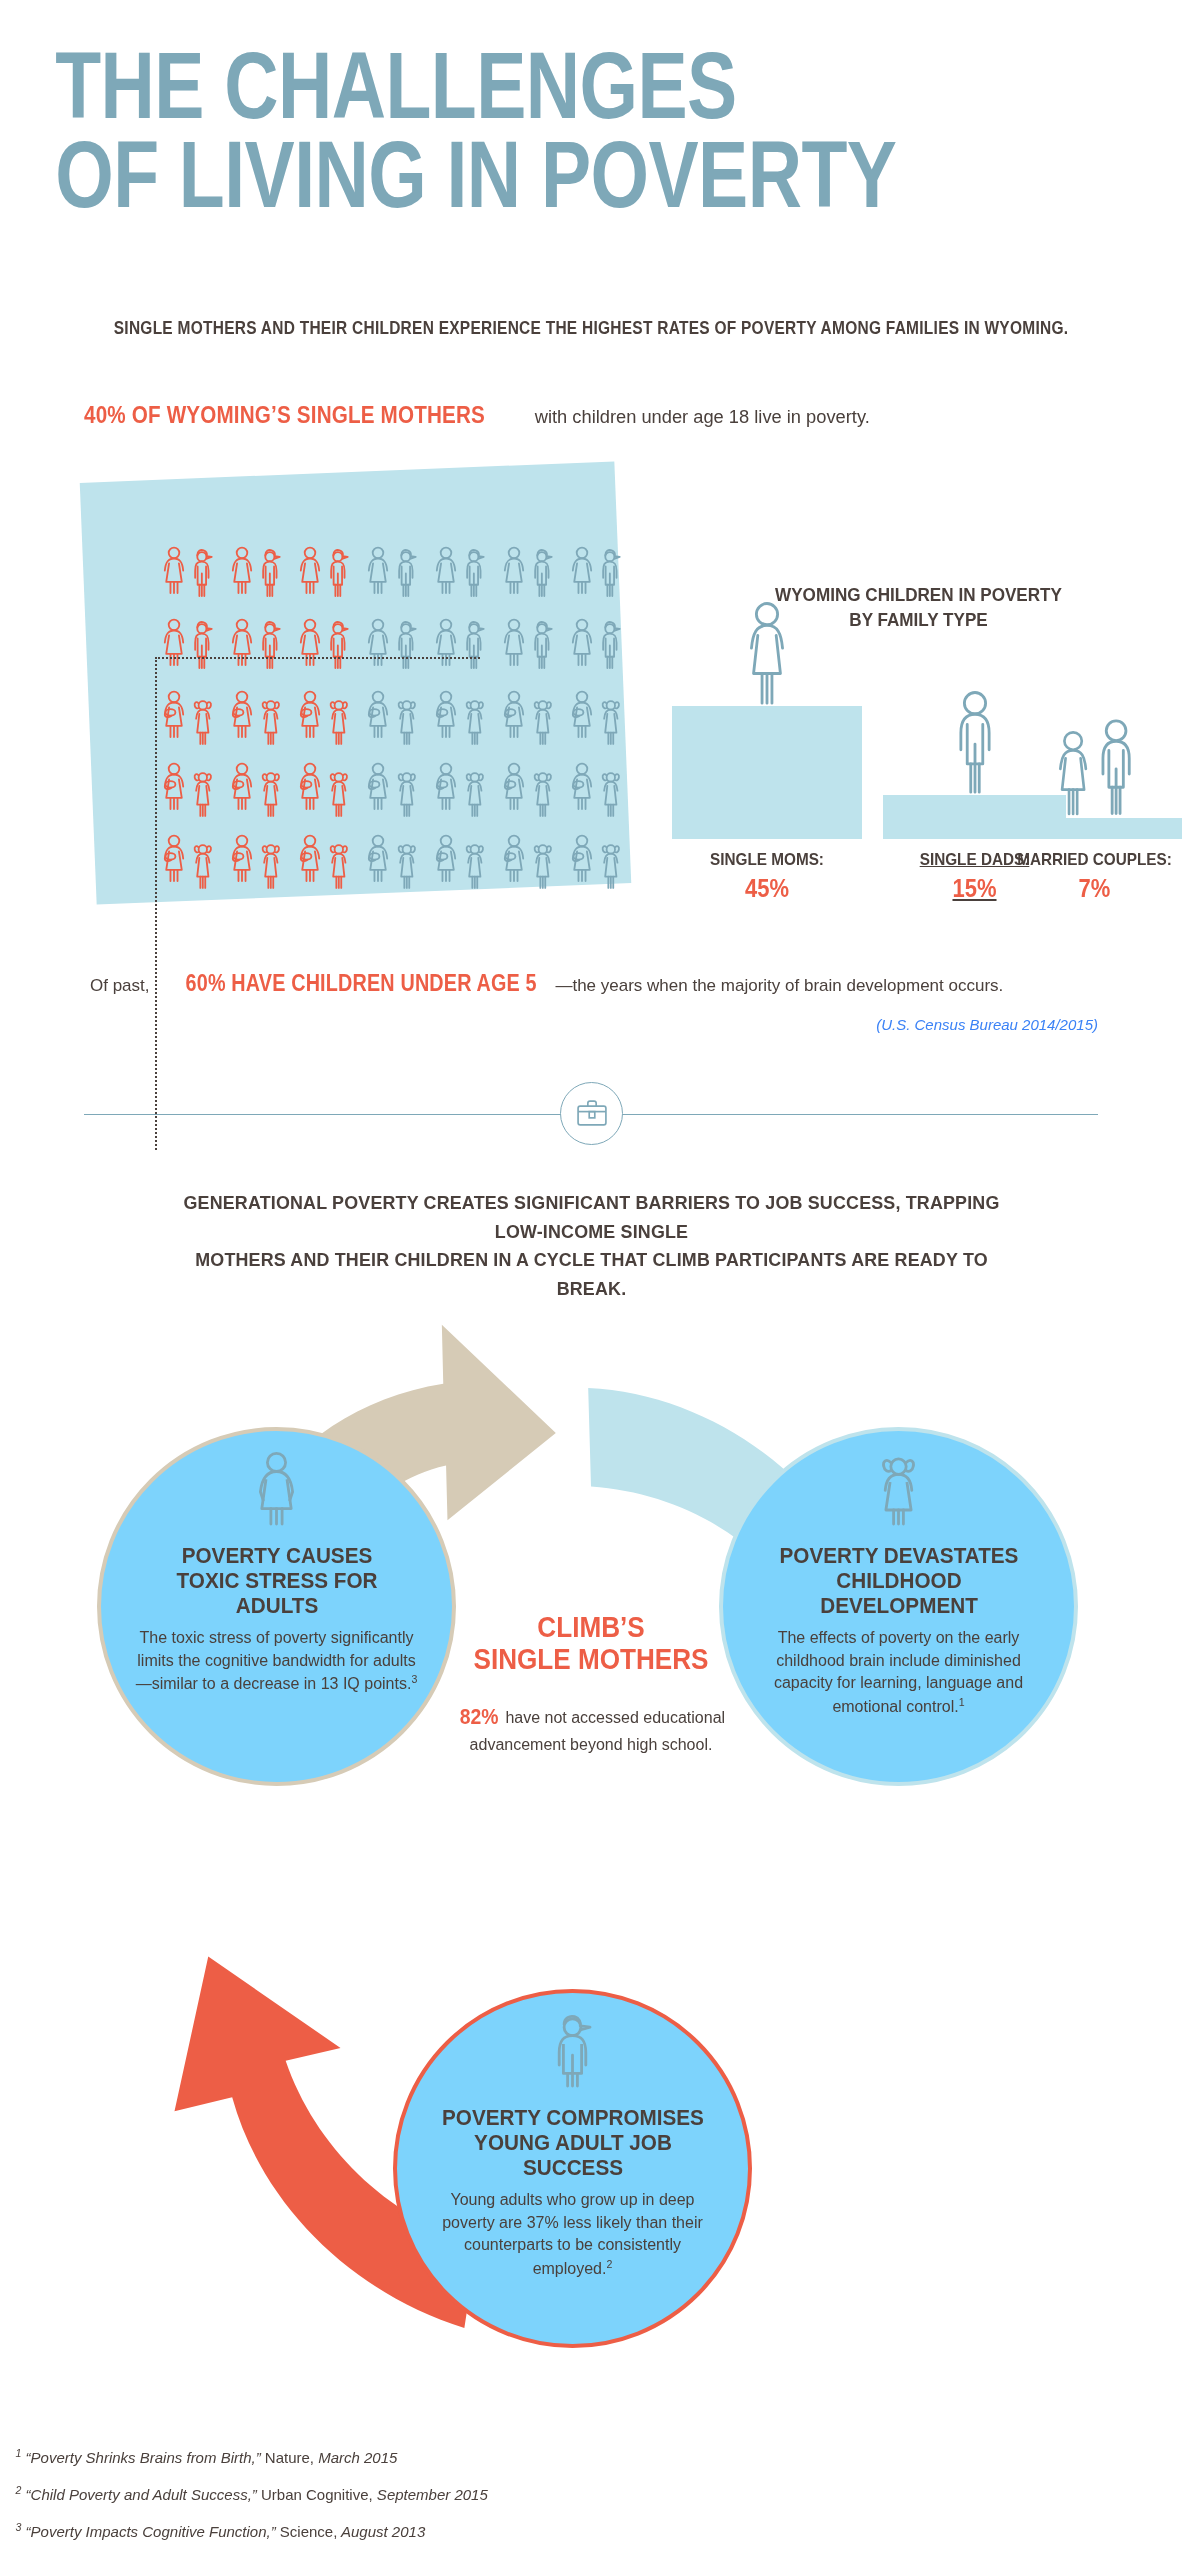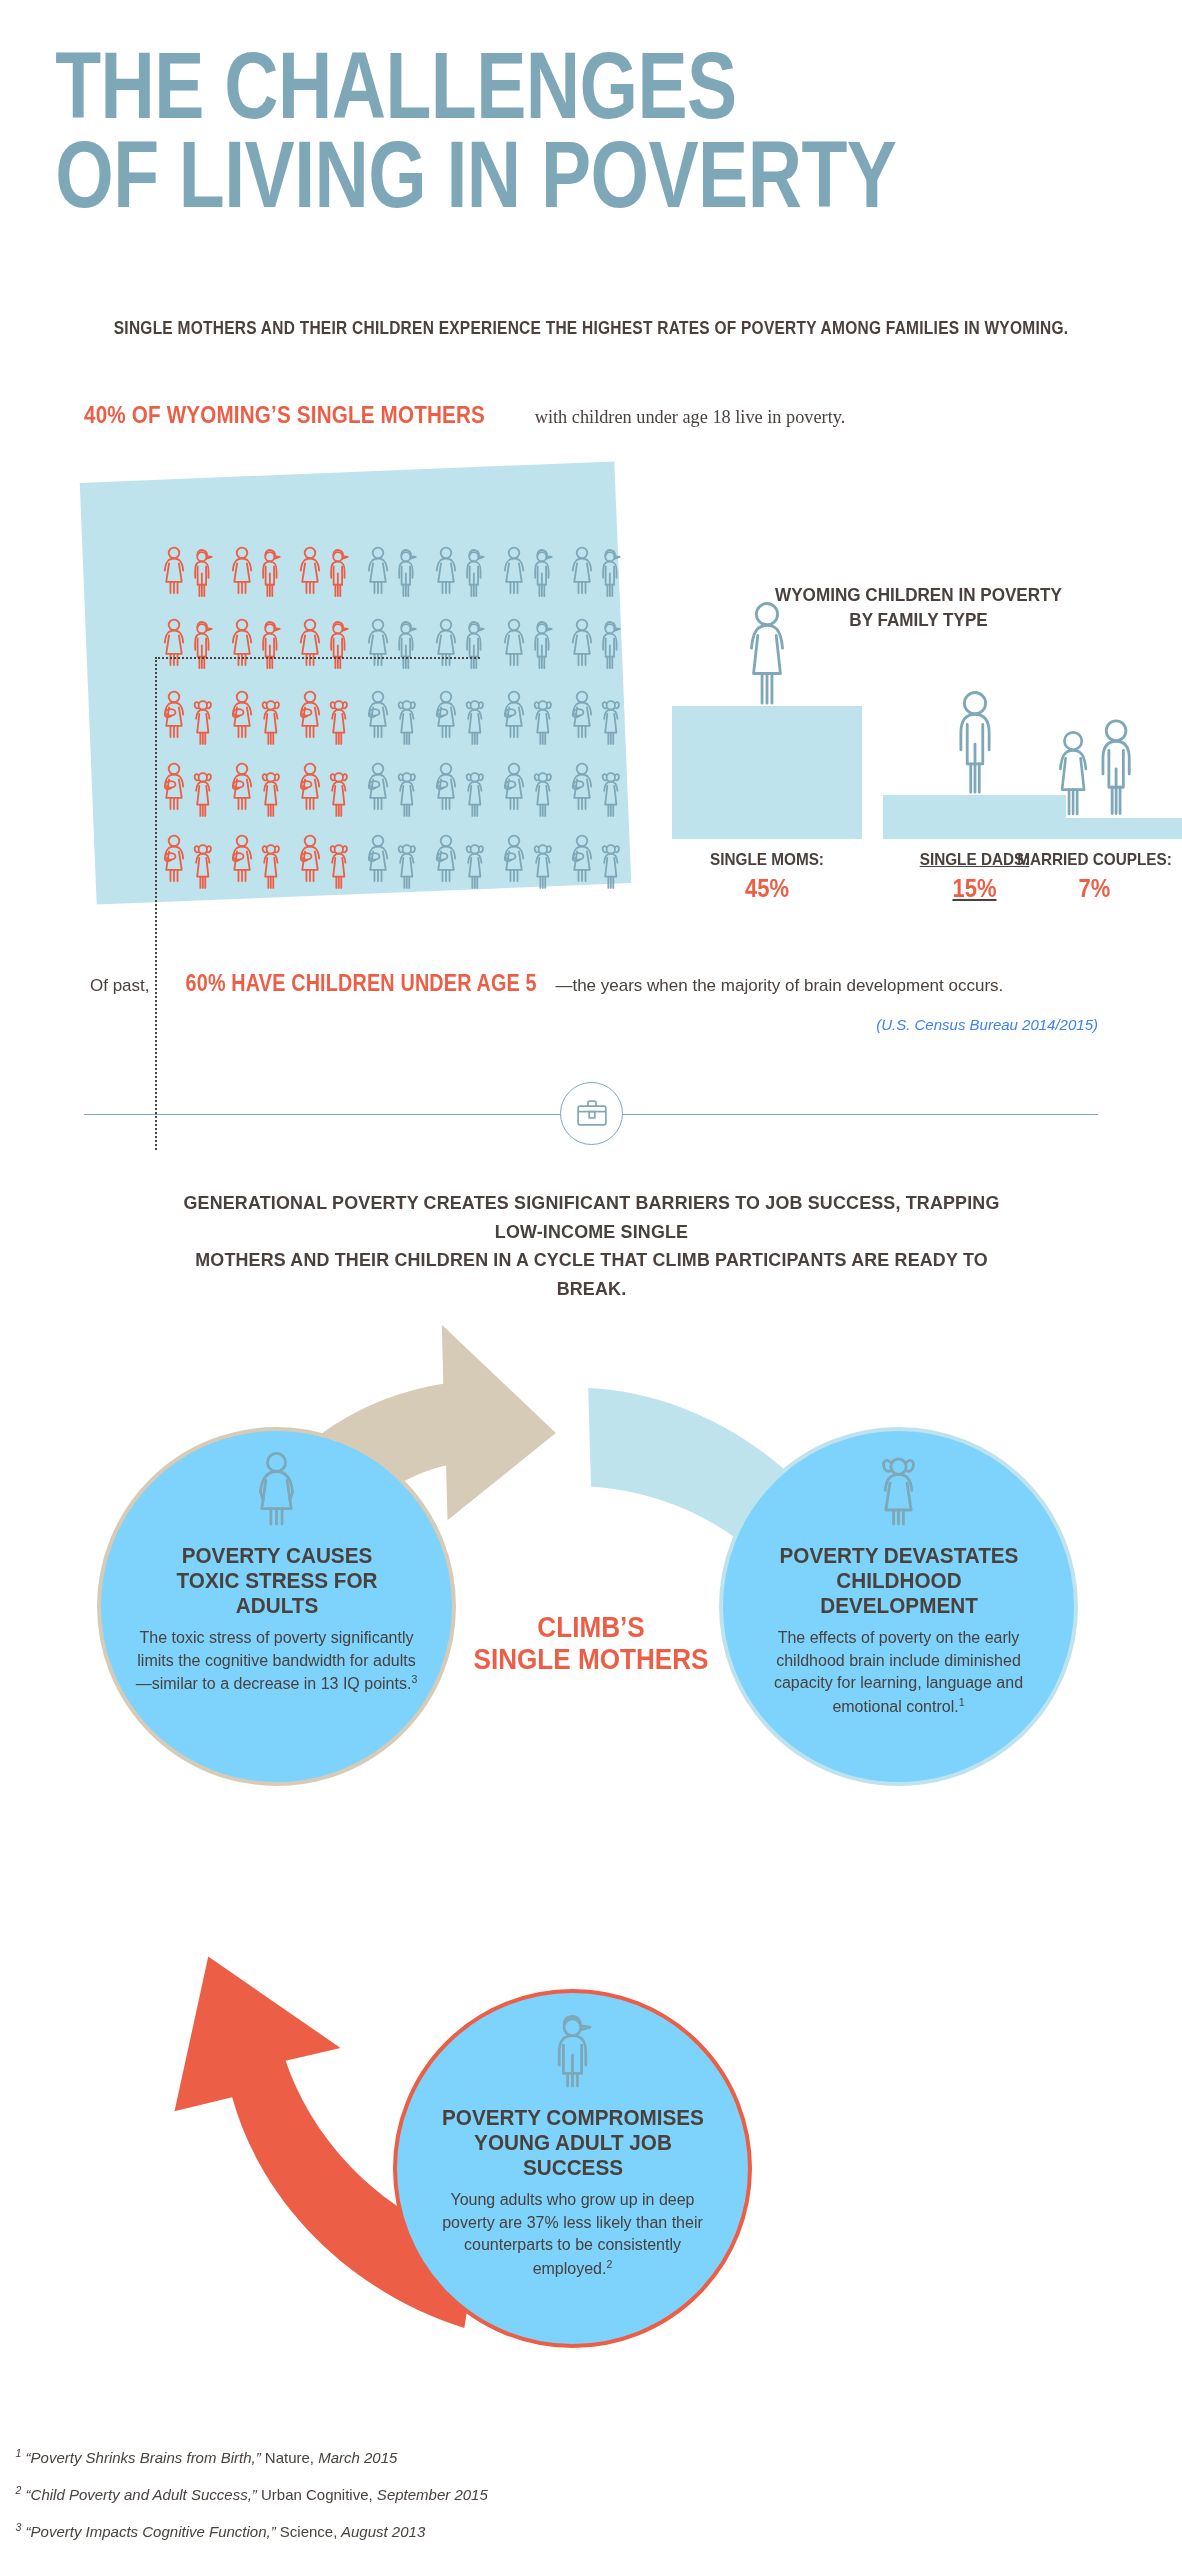--- a/index.html
+++ b/index.html
@@ -26,21 +26,21 @@
   }
 
   
   #stat40 { position:absolute; left:84px; top:401px; width:985px;
             font-size:18.3px; color:#4a403c; white-space:nowrap; }
   #stat40 .big {
     font-family:"Liberation Sans Narrow","Liberation Sans",sans-serif;
     font-weight:bold; font-size:24px; color:#ED5E46; letter-spacing:0.2px;
     display:inline-block; transform:scaleX(0.86); transform-origin:left center;
   }
-  #stat40 .rest { display:inline-block; margin-left:-15.5px; font-size:18.3px;font-family:Liberation Serif, serif; }
+  #stat40 .rest { display:inline-block; margin-left:-15.5px; font-size:18.3px; }
 
   
   #pictopanel { position:absolute; left:88px; top:472px; width:556px; height:450px; }
   #tilt {
     position:absolute; left:0; top:0; width:535px; height:422px;
     background:#BEE3EC; transform:rotate(-2.3deg);
   }
   #grid { position:absolute; left:70px; top:63px;
           display:grid; grid-template-columns:repeat(7,68px);
           grid-template-rows:repeat(5,72px); }
@@ -1076,20 +1076,21 @@
       </h3>
       <p><span>Young adults who grow up in deep poverty are 37% less likely than their counterparts to be consistently employed.</span><sup>2</sup></p>
     </div>
   </div>
 
   <div id="center">
     <h4>
       <span>CLIMB’S</span><br>
       <span>SINGLE MOTHERS</span>
     </h4>
+    <div class="para2"><span class="hi">82%</span><span> have not accessed educational advancement beyond high school.</span></div>
   </div>
 </div>
 
 <div id="footnotes">
   <div class="fn"><sup>1</sup> <span>“Poverty Shrinks Brains from Birth,”</span><span class="up"> Nature,</span><span> March 2015</span></div>
   <div class="fn"><sup>2</sup> <span>“Child Poverty and Adult Success,”</span><span class="up"> Urban Cognitive,</span><span> September 2015</span></div>
   <div class="fn"><sup>3</sup> <span>“Poverty Impacts Cognitive Function,”</span><span class="up"> Science,</span><span> August 2013</span></div>
 </div>
 
 

